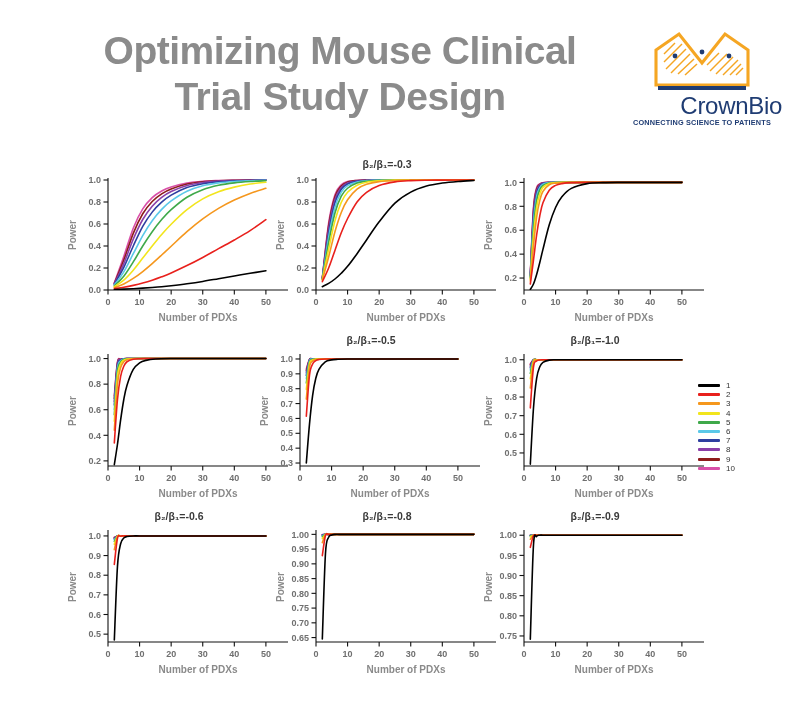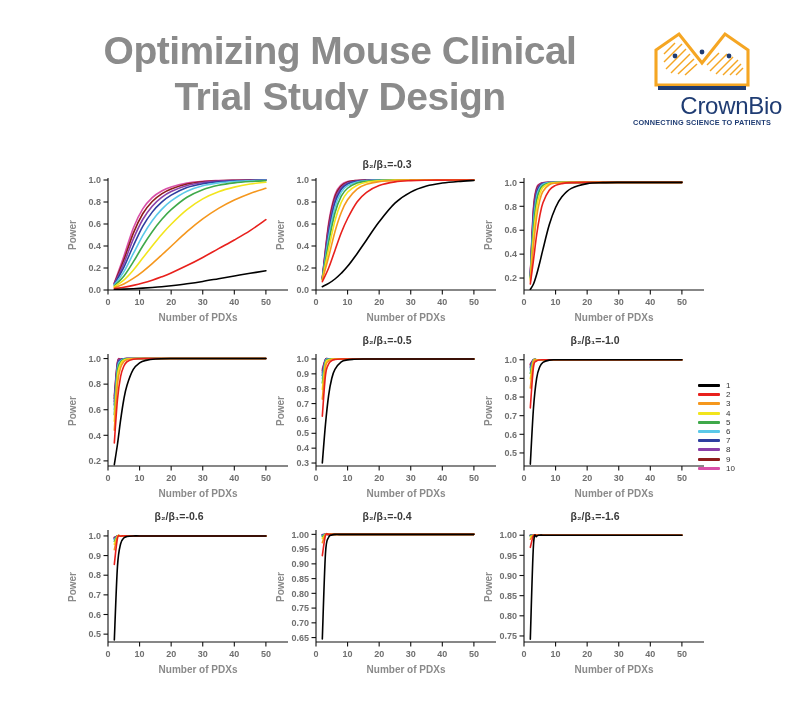--- a/index.html
+++ b/index.html
@@ -281,21 +281,21 @@
             <path d="M50.32,56.99C50.84,50.44 52.42,25.20 53.47,17.72C54.53,10.24 55.58,13.22 56.63,12.09C57.68,10.96 58.74,11.20 59.79,10.94C60.84,10.69 61.37,10.62 62.95,10.56C64.53,10.49 67.16,10.56 69.26,10.56C71.37,10.56 73.47,10.56 75.58,10.56C77.68,10.56 79.26,10.56 81.89,10.56C84.53,10.56 87.16,10.56 91.37,10.56C95.58,10.56 99.26,10.56 107.16,10.56C115.05,10.56 128.21,10.56 138.74,10.56C149.26,10.56 159.79,10.56 170.32,10.56C180.84,10.56 196.63,10.56 201.89,10.56" stroke="#2E3FA0" class="curve"></path>
             <path d="M50.32,61.34C50.84,54.45 52.42,28.12 53.47,20.02C54.53,11.92 55.58,14.22 56.63,12.73C57.68,11.24 58.74,11.41 59.79,11.07C60.84,10.73 61.37,10.77 62.95,10.69C64.53,10.60 67.16,10.58 69.26,10.56C71.37,10.54 73.47,10.56 75.58,10.56C77.68,10.56 79.26,10.56 81.89,10.56C84.53,10.56 87.16,10.56 91.37,10.56C95.58,10.56 99.26,10.56 107.16,10.56C115.05,10.56 128.21,10.56 138.74,10.56C149.26,10.56 159.79,10.56 170.32,10.56C180.84,10.56 196.63,10.56 201.89,10.56" stroke="#5BC8E8" class="curve"></path>
             <path d="M50.32,66.58C50.84,59.38 52.42,32.13 53.47,23.35C54.53,14.57 55.58,15.87 56.63,13.88C57.68,11.90 58.74,11.97 59.79,11.45C60.84,10.94 61.37,10.96 62.95,10.81C64.53,10.66 67.16,10.60 69.26,10.56C71.37,10.52 73.47,10.56 75.58,10.56C77.68,10.56 79.26,10.56 81.89,10.56C84.53,10.56 87.16,10.56 91.37,10.56C95.58,10.56 99.26,10.56 107.16,10.56C115.05,10.56 128.21,10.56 138.74,10.56C149.26,10.56 159.79,10.56 170.32,10.56C180.84,10.56 196.63,10.56 201.89,10.56" stroke="#3FA94A" class="curve"></path>
             <path d="M50.32,73.23C50.84,65.73 52.42,37.78 53.47,28.21C54.53,18.64 55.58,18.49 56.63,15.80C57.68,13.12 58.74,12.88 59.79,12.09C60.84,11.30 61.37,11.33 62.95,11.07C64.53,10.81 67.16,10.64 69.26,10.56C71.37,10.47 73.47,10.56 75.58,10.56C77.68,10.56 79.26,10.56 81.89,10.56C84.53,10.56 87.16,10.56 91.37,10.56C95.58,10.56 99.26,10.56 107.16,10.56C115.05,10.56 128.21,10.56 138.74,10.56C149.26,10.56 159.79,10.56 170.32,10.56C180.84,10.56 196.63,10.56 201.89,10.56" stroke="#F2E51D" class="curve"></path>
             <path d="M50.32,82.19C50.84,74.51 52.42,46.59 53.47,36.14C54.53,25.69 55.58,23.24 56.63,19.51C57.68,15.78 58.74,15.06 59.79,13.76C60.84,12.46 61.37,12.22 62.95,11.71C64.53,11.20 67.16,10.88 69.26,10.69C71.37,10.49 73.47,10.58 75.58,10.56C77.68,10.54 79.26,10.56 81.89,10.56C84.53,10.56 87.16,10.56 91.37,10.56C95.58,10.56 99.26,10.56 107.16,10.56C115.05,10.56 128.21,10.56 138.74,10.56C149.26,10.56 159.79,10.56 170.32,10.56C180.84,10.56 196.63,10.56 201.89,10.56" stroke="#F5971D" class="curve"></path>
             <path d="M50.32,94.98C50.84,87.73 52.42,62.57 53.47,51.49C54.53,40.40 55.58,34.01 56.63,28.47C57.68,22.92 58.74,20.68 59.79,18.23C60.84,15.78 61.37,14.93 62.95,13.76C64.53,12.58 67.16,11.71 69.26,11.20C71.37,10.69 73.47,10.79 75.58,10.69C77.68,10.58 79.26,10.58 81.89,10.56C84.53,10.54 87.16,10.56 91.37,10.56C95.58,10.56 99.26,10.56 107.16,10.56C115.05,10.56 128.21,10.56 138.74,10.56C149.26,10.56 159.79,10.56 170.32,10.56C180.84,10.56 196.63,10.56 201.89,10.56" stroke="#E8201C" class="curve"></path>
             <path d="M50.32,116.72C50.84,113.31 52.42,103.72 53.47,96.26C54.53,88.79 55.58,79.41 56.63,71.95C57.68,64.49 58.74,57.24 59.79,51.49C60.84,45.73 61.37,42.43 62.95,37.42C64.53,32.41 67.16,25.18 69.26,21.43C71.37,17.68 73.47,16.42 75.58,14.91C77.68,13.39 79.26,13.01 81.89,12.35C84.53,11.69 87.16,11.24 91.37,10.94C95.58,10.64 99.26,10.62 107.16,10.56C115.05,10.49 128.21,10.56 138.74,10.56C149.26,10.56 159.79,10.56 170.32,10.56C180.84,10.56 196.63,10.56 201.89,10.56" stroke="#000000" class="curve"></path>
           </g>
         </svg>
       </div>
-      <div class="panel" style="left: 272px; top: 176px; text-decoration: underline;">
+      <div class="panel" style="left: 256px; top: 176px; text-decoration: underline;">
         <div class="ptitle">β₂/β₁=-0.5</div>
         <svg width="230" height="158" viewBox="0 0 230 158">
           <line x1="44" y1="6" x2="44" y2="118" class="axis-line"></line>
           <line x1="44" y1="118" x2="224" y2="118" class="axis-line"></line>
           <line x1="44" y1="118" x2="44" y2="122.5" class="tick-line"></line>
           <text x="44" y="133" text-anchor="middle" class="tick-label">0</text>
           <line x1="75.57894736842105" y1="118" x2="75.57894736842105" y2="122.5" class="tick-line"></line>
           <text x="75.57894736842105" y="133" text-anchor="middle" class="tick-label">10</text>
           <line x1="107.15789473684211" y1="118" x2="107.15789473684211" y2="122.5" class="tick-line"></line>
           <text x="107.15789473684211" y="133" text-anchor="middle" class="tick-label">20</text>
@@ -436,21 +436,21 @@
             <path d="M50.32,15.86C50.84,15.20 52.42,12.58 53.47,11.93C54.53,11.27 55.58,11.93 56.63,11.93C57.68,11.93 58.74,11.93 59.79,11.93C60.84,11.93 61.37,11.93 62.95,11.93C64.53,11.93 67.16,11.93 69.26,11.93C71.37,11.93 71.89,11.93 75.58,11.93C79.26,11.93 86.11,11.93 91.37,11.93C96.63,11.93 99.26,11.93 107.16,11.93C115.05,11.93 128.21,11.93 138.74,11.93C149.26,11.93 159.79,11.93 170.32,11.93C180.84,11.93 196.63,11.93 201.89,11.93" stroke="#5BC8E8" class="curve"></path>
             <path d="M50.32,17.43C50.84,16.51 52.42,12.85 53.47,11.93C54.53,11.01 55.58,11.93 56.63,11.93C57.68,11.93 58.74,11.93 59.79,11.93C60.84,11.93 61.37,11.93 62.95,11.93C64.53,11.93 67.16,11.93 69.26,11.93C71.37,11.93 71.89,11.93 75.58,11.93C79.26,11.93 86.11,11.93 91.37,11.93C96.63,11.93 99.26,11.93 107.16,11.93C115.05,11.93 128.21,11.93 138.74,11.93C149.26,11.93 159.79,11.93 170.32,11.93C180.84,11.93 196.63,11.93 201.89,11.93" stroke="#3FA94A" class="curve"></path>
             <path d="M50.32,20.18C50.84,18.84 52.42,13.50 53.47,12.13C54.53,10.75 55.58,11.96 56.63,11.93C57.68,11.90 58.74,11.93 59.79,11.93C60.84,11.93 61.37,11.93 62.95,11.93C64.53,11.93 67.16,11.93 69.26,11.93C71.37,11.93 71.89,11.93 75.58,11.93C79.26,11.93 86.11,11.93 91.37,11.93C96.63,11.93 99.26,11.93 107.16,11.93C115.05,11.93 128.21,11.93 138.74,11.93C149.26,11.93 159.79,11.93 170.32,11.93C180.84,11.93 196.63,11.93 201.89,11.93" stroke="#F2E51D" class="curve"></path>
             <path d="M50.32,25.68C50.84,23.49 52.42,14.81 53.47,12.52C54.53,10.23 55.58,12.03 56.63,11.93C57.68,11.83 58.74,11.93 59.79,11.93C60.84,11.93 61.37,11.93 62.95,11.93C64.53,11.93 67.16,11.93 69.26,11.93C71.37,11.93 71.89,11.93 75.58,11.93C79.26,11.93 86.11,11.93 91.37,11.93C96.63,11.93 99.26,11.93 107.16,11.93C115.05,11.93 128.21,11.93 138.74,11.93C149.26,11.93 159.79,11.93 170.32,11.93C180.84,11.93 196.63,11.93 201.89,11.93" stroke="#F5971D" class="curve"></path>
             <path d="M50.32,40.41C50.84,36.06 52.42,19.00 53.47,14.29C54.53,9.57 55.58,12.52 56.63,12.13C57.68,11.73 58.74,11.96 59.79,11.93C60.84,11.90 61.37,11.93 62.95,11.93C64.53,11.93 67.16,11.93 69.26,11.93C71.37,11.93 71.89,11.93 75.58,11.93C79.26,11.93 86.11,11.93 91.37,11.93C96.63,11.93 99.26,11.93 107.16,11.93C115.05,11.93 128.21,11.93 138.74,11.93C149.26,11.93 159.79,11.93 170.32,11.93C180.84,11.93 196.63,11.93 201.89,11.93" stroke="#E8201C" class="curve"></path>
             <path d="M50.32,116.04C50.84,103.76 52.42,58.42 53.47,42.38C54.53,26.33 55.58,24.50 56.63,19.79C57.68,15.07 58.74,15.30 59.79,14.09C60.84,12.88 61.37,12.88 62.95,12.52C64.53,12.16 67.16,12.03 69.26,11.93C71.37,11.83 71.89,11.93 75.58,11.93C79.26,11.93 86.11,11.93 91.37,11.93C96.63,11.93 99.26,11.93 107.16,11.93C115.05,11.93 128.21,11.93 138.74,11.93C149.26,11.93 159.79,11.93 170.32,11.93C180.84,11.93 196.63,11.93 201.89,11.93" stroke="#000000" class="curve"></path>
           </g>
         </svg>
       </div>
       <div class="panel" style="left: 272px; top: 352px;">
-        <div class="ptitle">β₂/β₁=-0.4</div>
+        <div class="ptitle">β₂/β₁=-0.8</div>
         <svg width="230" height="158" viewBox="0 0 230 158">
           <line x1="44" y1="6" x2="44" y2="118" class="axis-line"></line>
           <line x1="44" y1="118" x2="224" y2="118" class="axis-line"></line>
           <line x1="44" y1="118" x2="44" y2="122.5" class="tick-line"></line>
           <text x="44" y="133" text-anchor="middle" class="tick-label">0</text>
           <line x1="75.57894736842105" y1="118" x2="75.57894736842105" y2="122.5" class="tick-line"></line>
           <text x="75.57894736842105" y="133" text-anchor="middle" class="tick-label">10</text>
           <line x1="107.15789473684211" y1="118" x2="107.15789473684211" y2="122.5" class="tick-line"></line>
           <text x="107.15789473684211" y="133" text-anchor="middle" class="tick-label">20</text>
           <line x1="138.73684210526315" y1="118" x2="138.73684210526315" y2="122.5" class="tick-line"></line>
@@ -490,21 +490,21 @@
             <path d="M50.32,11.83C50.84,11.59 52.42,10.61 53.47,10.36C54.53,10.11 55.58,10.36 56.63,10.36C57.68,10.36 58.74,10.36 59.79,10.36C60.84,10.36 61.37,10.36 62.95,10.36C64.53,10.36 67.16,10.36 69.26,10.36C71.37,10.36 71.89,10.36 75.58,10.36C79.26,10.36 86.11,10.36 91.37,10.36C96.63,10.36 99.26,10.36 107.16,10.36C115.05,10.36 128.21,10.36 138.74,10.36C149.26,10.36 159.79,10.36 170.32,10.36C180.84,10.36 196.63,10.36 201.89,10.36" stroke="#5BC8E8" class="curve"></path>
             <path d="M50.32,12.72C50.84,12.33 52.42,10.75 53.47,10.36C54.53,9.97 55.58,10.36 56.63,10.36C57.68,10.36 58.74,10.36 59.79,10.36C60.84,10.36 61.37,10.36 62.95,10.36C64.53,10.36 67.16,10.36 69.26,10.36C71.37,10.36 71.89,10.36 75.58,10.36C79.26,10.36 86.11,10.36 91.37,10.36C96.63,10.36 99.26,10.36 107.16,10.36C115.05,10.36 128.21,10.36 138.74,10.36C149.26,10.36 159.79,10.36 170.32,10.36C180.84,10.36 196.63,10.36 201.89,10.36" stroke="#3FA94A" class="curve"></path>
             <path d="M50.32,14.49C50.84,13.80 52.42,11.05 53.47,10.36C54.53,9.67 55.58,10.36 56.63,10.36C57.68,10.36 58.74,10.36 59.79,10.36C60.84,10.36 61.37,10.36 62.95,10.36C64.53,10.36 67.16,10.36 69.26,10.36C71.37,10.36 71.89,10.36 75.58,10.36C79.26,10.36 86.11,10.36 91.37,10.36C96.63,10.36 99.26,10.36 107.16,10.36C115.05,10.36 128.21,10.36 138.74,10.36C149.26,10.36 159.79,10.36 170.32,10.36C180.84,10.36 196.63,10.36 201.89,10.36" stroke="#F2E51D" class="curve"></path>
             <path d="M50.32,18.62C50.84,17.29 52.42,12.03 53.47,10.65C54.53,9.28 55.58,10.41 56.63,10.36C57.68,10.31 58.74,10.36 59.79,10.36C60.84,10.36 61.37,10.36 62.95,10.36C64.53,10.36 67.16,10.36 69.26,10.36C71.37,10.36 71.89,10.36 75.58,10.36C79.26,10.36 86.11,10.36 91.37,10.36C96.63,10.36 99.26,10.36 107.16,10.36C115.05,10.36 128.21,10.36 138.74,10.36C149.26,10.36 159.79,10.36 170.32,10.36C180.84,10.36 196.63,10.36 201.89,10.36" stroke="#F5971D" class="curve"></path>
             <path d="M50.32,31.59C50.84,28.25 52.42,15.08 53.47,11.54C54.53,8.00 55.58,10.56 56.63,10.36C57.68,10.16 58.74,10.36 59.79,10.36C60.84,10.36 61.37,10.36 62.95,10.36C64.53,10.36 67.16,10.36 69.26,10.36C71.37,10.36 71.89,10.36 75.58,10.36C79.26,10.36 86.11,10.36 91.37,10.36C96.63,10.36 99.26,10.36 107.16,10.36C115.05,10.36 128.21,10.36 138.74,10.36C149.26,10.36 159.79,10.36 170.32,10.36C180.84,10.36 196.63,10.36 201.89,10.36" stroke="#E8201C" class="curve"></path>
             <path d="M50.32,115.05C50.84,100.80 52.42,46.49 53.47,29.53C54.53,12.57 55.58,16.40 56.63,13.31C57.68,10.21 58.74,11.44 59.79,10.95C60.84,10.46 61.37,10.46 62.95,10.36C64.53,10.26 67.16,10.36 69.26,10.36C71.37,10.36 71.89,10.36 75.58,10.36C79.26,10.36 86.11,10.36 91.37,10.36C96.63,10.36 99.26,10.36 107.16,10.36C115.05,10.36 128.21,10.36 138.74,10.36C149.26,10.36 159.79,10.36 170.32,10.36C180.84,10.36 196.63,10.36 201.89,10.36" stroke="#000000" class="curve"></path>
           </g>
         </svg>
       </div>
       <div class="panel" style="left: 480px; top: 352px;">
-        <div class="ptitle">β₂/β₁=-1.6</div>
+        <div class="ptitle">β₂/β₁=-0.9</div>
         <svg width="230" height="158" viewBox="0 0 230 158">
           <line x1="44" y1="6" x2="44" y2="118" class="axis-line"></line>
           <line x1="44" y1="118" x2="224" y2="118" class="axis-line"></line>
           <line x1="44" y1="118" x2="44" y2="122.5" class="tick-line"></line>
           <text x="44" y="133" text-anchor="middle" class="tick-label">0</text>
           <line x1="75.57894736842105" y1="118" x2="75.57894736842105" y2="122.5" class="tick-line"></line>
           <text x="75.57894736842105" y="133" text-anchor="middle" class="tick-label">10</text>
           <line x1="107.15789473684211" y1="118" x2="107.15789473684211" y2="122.5" class="tick-line"></line>
           <text x="107.15789473684211" y="133" text-anchor="middle" class="tick-label">20</text>
           <line x1="138.73684210526315" y1="118" x2="138.73684210526315" y2="122.5" class="tick-line"></line>

